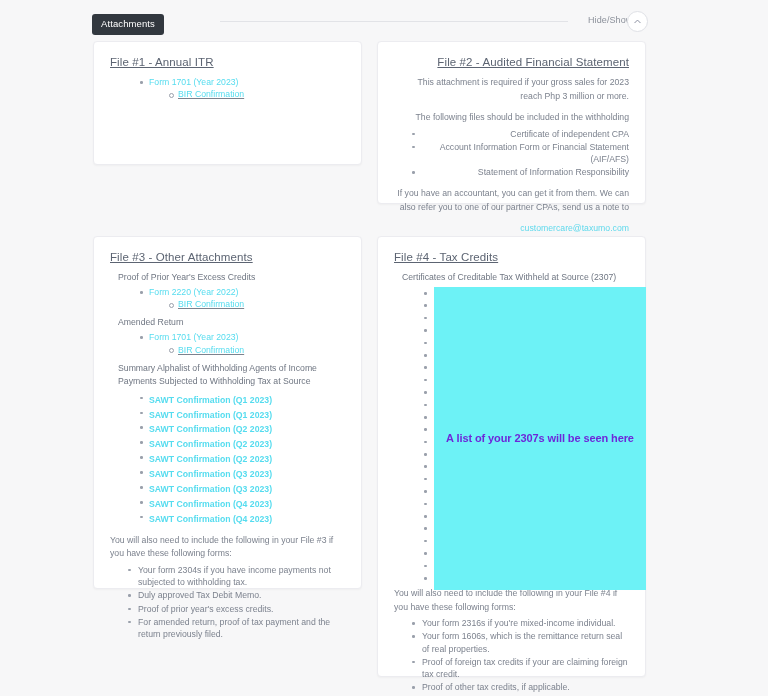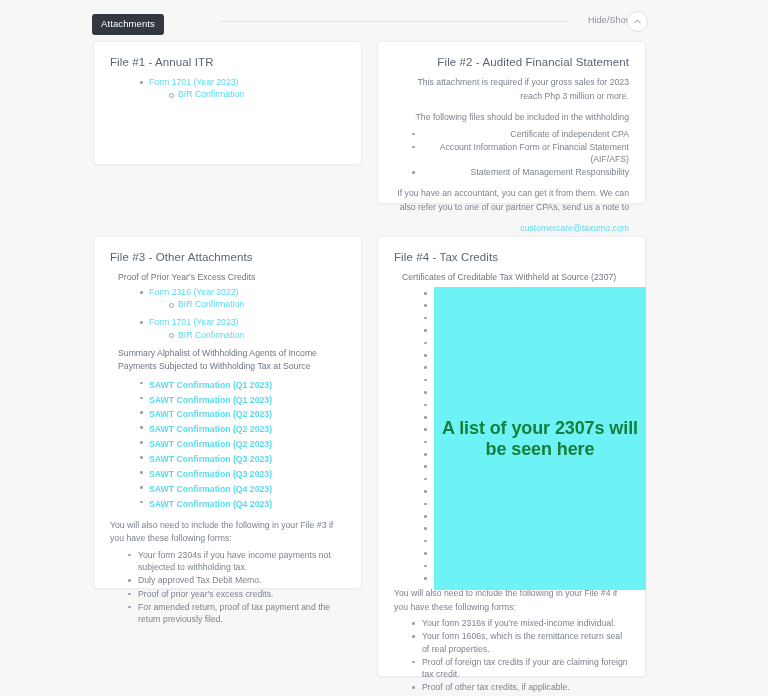--- a/index.html
+++ b/index.html
@@ -99,20 +99,21 @@
   #card-4 { left: 377px; top: 236px; width: 269px; height: 441px; }
 
   .card-inner { padding: 14px 16px 12px 16px; }
 
   .card-title {
     font-size: 11.5px;
     color: #5c6472;
     font-weight: 400;
     margin-bottom: 8px;
     letter-spacing: 0.1px;
+    text-decoration: underline;
   }
 
   .para {
     font-size: 8.7px;
     line-height: 13.5px;
     color: #7c828e;
     margin-bottom: 8px;
   }
   .para.tight { margin-bottom: 3px; }
 
@@ -141,21 +142,21 @@
   ul.disc > li::before {
     content: "";
     position: absolute;
     left: 0; top: 5px;
     width: 2.6px; height: 2.6px;
     background: #9aa0ab;
     border-radius: 50%;
   }
 
   
-  ul.circle { margin: 0 0 0 20px; list-style: none; }
+  ul.circle { margin: 0 0 0 20px; list-style: none; text-decoration: underline; }
   ul.circle > li {
     position: relative;
     font-size: 8.7px;
     line-height: 12.4px;
     padding-left: 9px;
   }
   ul.circle > li::before {
     content: "";
     position: absolute;
     left: 0; top: 4.5px;
@@ -236,23 +237,23 @@
     left: 40px;
     top: 0px;
     width: 212px;
     height: 303px;
     background: #6df2f6;
     display: flex;
     align-items: center;
     justify-content: center;
   }
   .cyan-overlay .cyan-text {
-    font-size: 18px;
+    font-size: 11px;
     font-weight: bold;
-    color: #15803d;
+    color: #6d28d9;
     text-align: center;
     line-height: 21px;
     letter-spacing: -0.1px;
     padding: 0 8px;
   }
 
   .spacer-8 { height: 8px; }
   .spacer-5 { height: 5px; }
 </style>
 </head>
@@ -295,50 +296,51 @@
     <div class="card-inner">
       <div class="card-title">File #2 - Audited Financial Statement</div>
 
       <div class="para">This attachment is required if your gross sales for 2023 reach Php 3 million or more.</div>
 
       <div class="para tight">The following files should be included in the withholding</div>
 
       <ul class="plain">
         <li>Certificate of independent CPA</li>
         <li>Account Information Form or Financial Statement (AIF/AFS)</li>
-        <li>Statement of Management Responsibility</li>
+        <li>Statement of Information Responsibility</li>
       </ul>
 
       <div class="spacer-8"></div>
 
       <div class="para tight">If you have an accountant, you can get it from them. We can also refer you to one of our partner CPAs, send us a note to</div>
 
       <span class="link mail">customercare@taxumo.com</span>
     </div>
   </div>
 
   <div class="card" id="card-3">
     <div class="card-inner">
       <div class="card-title">File #3 - Other Attachments</div>
 
       <div class="sub-label">Proof of Prior Year's Excess Credits</div>
 
       <ul class="disc">
         <li>
-          <span class="link">Form 2316 (Year 2022)</span>
+          <span class="link">Form 2220 (Year 2022)</span>
           <ul class="circle">
             <li>
               <span class="link">BIR Confirmation</span>
             </li>
           </ul>
         </li>
       </ul>
 
       <div class="spacer-5"></div>
 
+      <div class="sub-label">Amended Return</div>
 
       <ul class="disc">
         <li>
           <span class="link">Form 1701 (Year 2023)</span>
           <ul class="circle">
             <li>
               <span class="link">BIR Confirmation</span>
             </li>
           </ul>
         </li>

